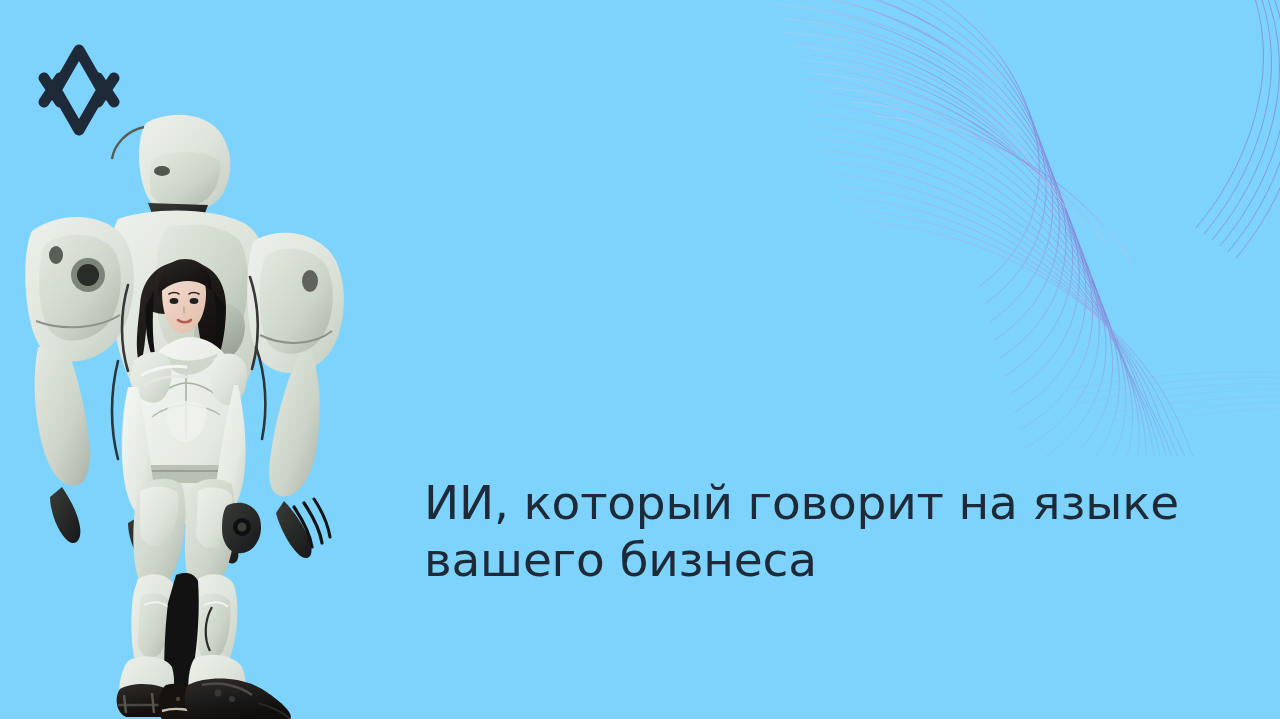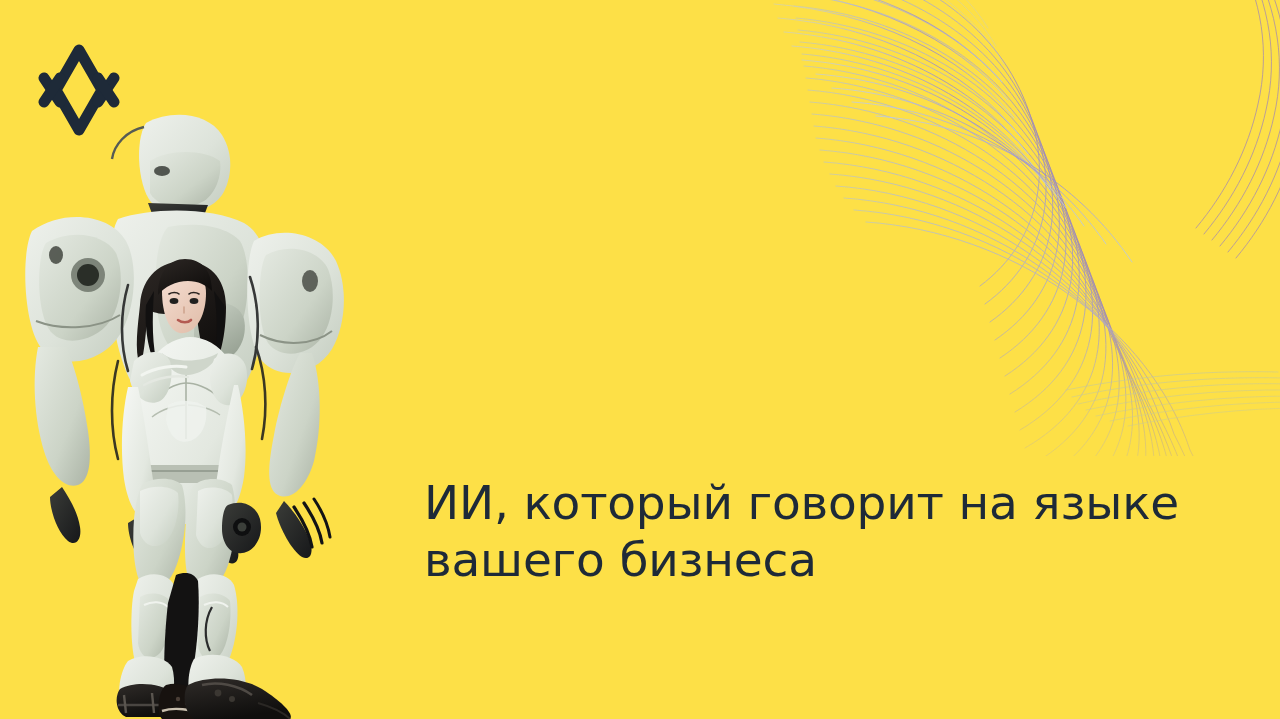--- a/index.html
+++ b/index.html
@@ -11,21 +11,21 @@
     width: 1280px;
     height: 719px;
     overflow: hidden;
     font-family: "Liberation Sans", sans-serif;
   }
 
   #slide {
     position: relative;
     width: 1280px;
     height: 719px;
-    background: #fde047;
+    background: #7dd3fc;
     overflow: hidden;
   }
 
   
   #wave-art {
     position: absolute;
     top: -14px;
     right: -6px;
     width: 520px;
     height: 470px;

